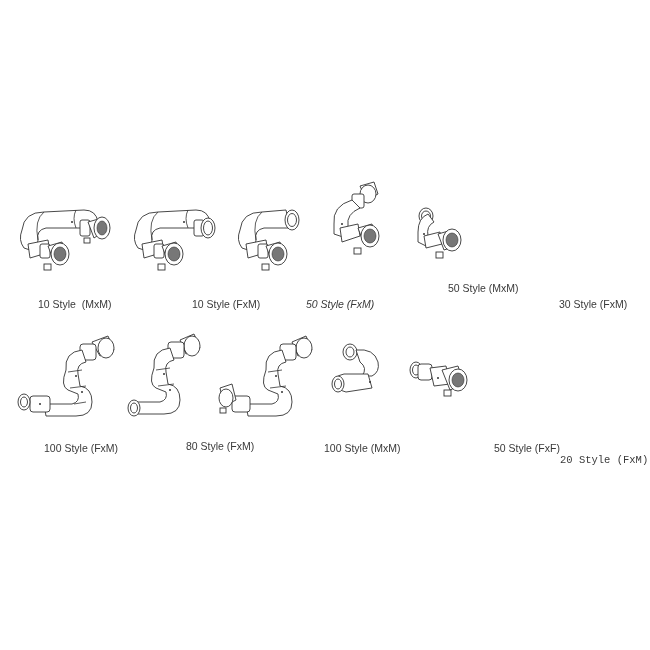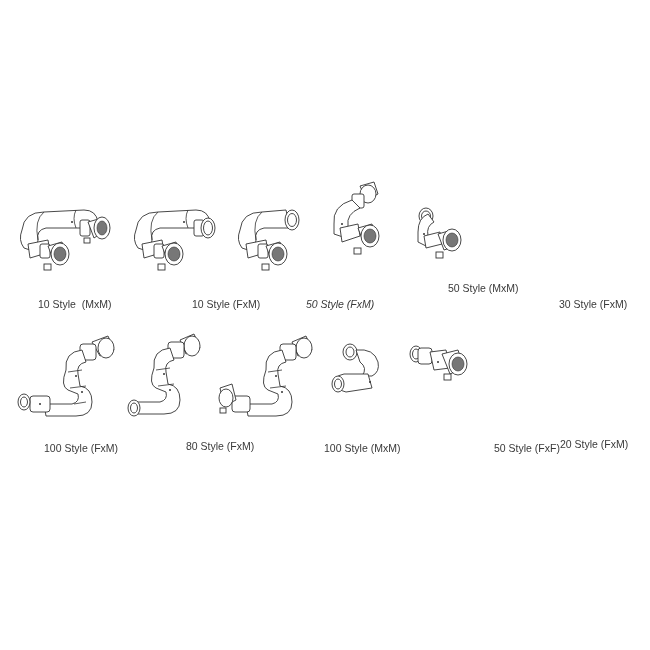--- a/index.html
+++ b/index.html
@@ -157,21 +157,21 @@
       <ellipse class="o" cx="18" cy="10" rx="4" ry="5"></ellipse>
     <path class="o" d="M24 8 Q42 6 46 20 Q48 30 40 34 L30 34 Q36 26 28 20 Z"></path>
     <path class="o" d="M2 46 Q0 34 12 32 L36 32 L40 46 L14 50 Z"></path>
     <ellipse class="o" cx="6" cy="42" rx="6" ry="8"></ellipse>
       <ellipse class="o" cx="6" cy="42" rx="3.5" ry="5"></ellipse>
     <circle class="d" cx="38" cy="40" r="1"></circle>
   </svg>
   <span class="label" style="left:122px;top:100px;margin-left:40px;">50 Style (FxF)</span>
 </div>
 
-<div class="item" style="left:408px;top:340px;width:226px;height:116px;">
+<div class="item" style="left:408px;top:356px;width:226px;height:116px;font-family:Liberation Mono, monospace;">
   <svg width="70" height="50" viewBox="0 0 70 50">
     <ellipse class="o" cx="8" cy="14" rx="6" ry="8"></ellipse>
       <ellipse class="o" cx="8" cy="14" rx="3.5" ry="5"></ellipse>
     <rect class="o" x="10" y="8" width="14" height="16" rx="3"></rect>
     <path class="o" d="M22 12 L38 10 L42 28 L26 30 Z"></path>
     <circle class="d" cx="30" cy="22" r="1"></circle>
     <path class="o" d="M34 14 L50 10 L56 28 L42 34 Z"></path>
     <ellipse class="o" cx="50" cy="24" rx="9" ry="11"></ellipse>
       <ellipse class="g" cx="50" cy="24" rx="6" ry="7"></ellipse>
     <rect class="o" x="36" y="34" width="7" height="6"></rect>

